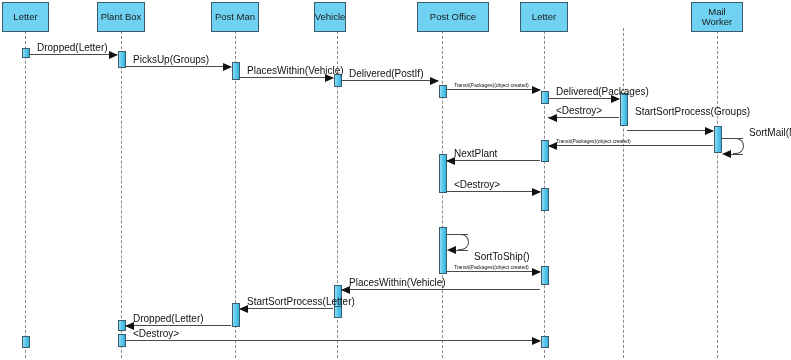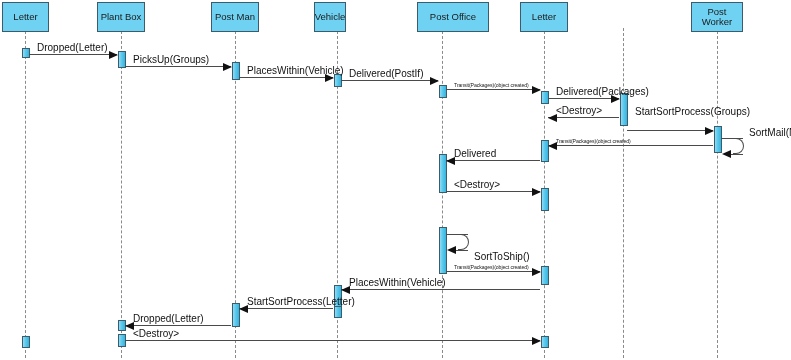--- a/index.html
+++ b/index.html
@@ -98,21 +98,21 @@
     <div class="lifeline-stem" style="left: 235px; top: 26px; height: 332px;"></div>
     <div class="lifeline-head" style="left: 211px; top: 2px; width: 48px; height: 24px;">Post Man</div>
     <div class="lifeline-stem" style="left: 337px; top: 26px; height: 332px;"></div>
     <div class="lifeline-head" style="left: 314px; top: 2px; width: 32px; height: 24px;">Vehicle</div>
     <div class="lifeline-stem" style="left: 442px; top: 26px; height: 332px;"></div>
     <div class="lifeline-head" style="left: 417px; top: 2px; width: 72px; height: 24px;">Post Office</div>
     <div class="lifeline-stem" style="left: 544px; top: 26px; height: 332px;"></div>
     <div class="lifeline-head" style="left: 520px; top: 2px; width: 48px; height: 24px;">Letter</div>
     <div class="lifeline-stem" style="left: 623px; top: 28px; height: 330px;"></div>
     <div class="lifeline-stem" style="left: 717px; top: 26px; height: 332px;"></div>
-    <div class="lifeline-head" style="left: 691px; top: 2px; width: 52px; height: 24px;">Post Worker</div>
+    <div class="lifeline-head" style="left: 691px; top: 2px; width: 52px; height: 24px;">Mail Worker</div>
     <div class="activation" style="left: 22px; top: 48px; height: 10px;"></div>
     <div class="activation" style="left: 22px; top: 336px; height: 12px;"></div>
     <div class="activation" style="left: 118px; top: 51px; height: 17px;"></div>
     <div class="activation" style="left: 118px; top: 320px; height: 11px;"></div>
     <div class="activation" style="left: 118px; top: 334px; height: 13px;"></div>
     <div class="activation" style="left: 232px; top: 62px; height: 18px;"></div>
     <div class="activation" style="left: 232px; top: 303px; height: 24px;"></div>
     <div class="activation" style="left: 334px; top: 74px; height: 13px;"></div>
     <div class="activation" style="left: 334px; top: 285px; height: 23px;"></div>
     <div class="activation" style="left: 334px; top: 306px; height: 12px;"></div>
@@ -153,21 +153,21 @@
     <div class="msg-line" style="left: 721px; top: 138px; width: 22px;"></div>
     <div class="selfcall" style="left: 733px; top: 138px; width: 11px; height: 16px;"></div>
     <div class="msg-line" style="left: 725px; top: 154px; width: 18px;"></div>
     <div class="msg-arrow left" style="left: 722px; top: 150px;"></div>
     <div class="msg-label" style="left: 749px; top: 127px;">SortMail(NextPlant)</div>
     <div class="msg-line" style="left: 548px; top: 145px; width: 165px;"></div>
     <div class="msg-arrow left" style="left: 548px; top: 142px;"></div>
     <div class="msg-label tiny" style="left: 556px; top: 138px;">Transit(Packages)(object created)</div>
     <div class="msg-line" style="left: 446px; top: 160px; width: 94px;"></div>
     <div class="msg-arrow left" style="left: 446px; top: 157px;"></div>
-    <div class="msg-label" style="left: 454px; top: 148px;">Delivered</div>
+    <div class="msg-label" style="left: 454px; top: 148px;">NextPlant</div>
     <div class="msg-line" style="left: 446px; top: 191px; width: 94px;"></div>
     <div class="msg-arrow right" style="left: 532px; top: 188px;"></div>
     <div class="msg-label" style="left: 454px; top: 179px;">&lt;Destroy&gt;</div>
     <div class="msg-line" style="left: 446px; top: 234px; width: 22px;"></div>
     <div class="selfcall" style="left: 458px; top: 234px; width: 11px; height: 16px;"></div>
     <div class="msg-line" style="left: 450px; top: 250px; width: 18px;"></div>
     <div class="msg-arrow left" style="left: 447px; top: 246px;"></div>
     <div class="msg-label" style="left: 474px; top: 223px; margin-top: 28px;">SortToShip()</div>
     <div class="msg-line" style="left: 446px; top: 271px; width: 94px;"></div>
     <div class="msg-arrow right" style="left: 532px; top: 268px;"></div>

